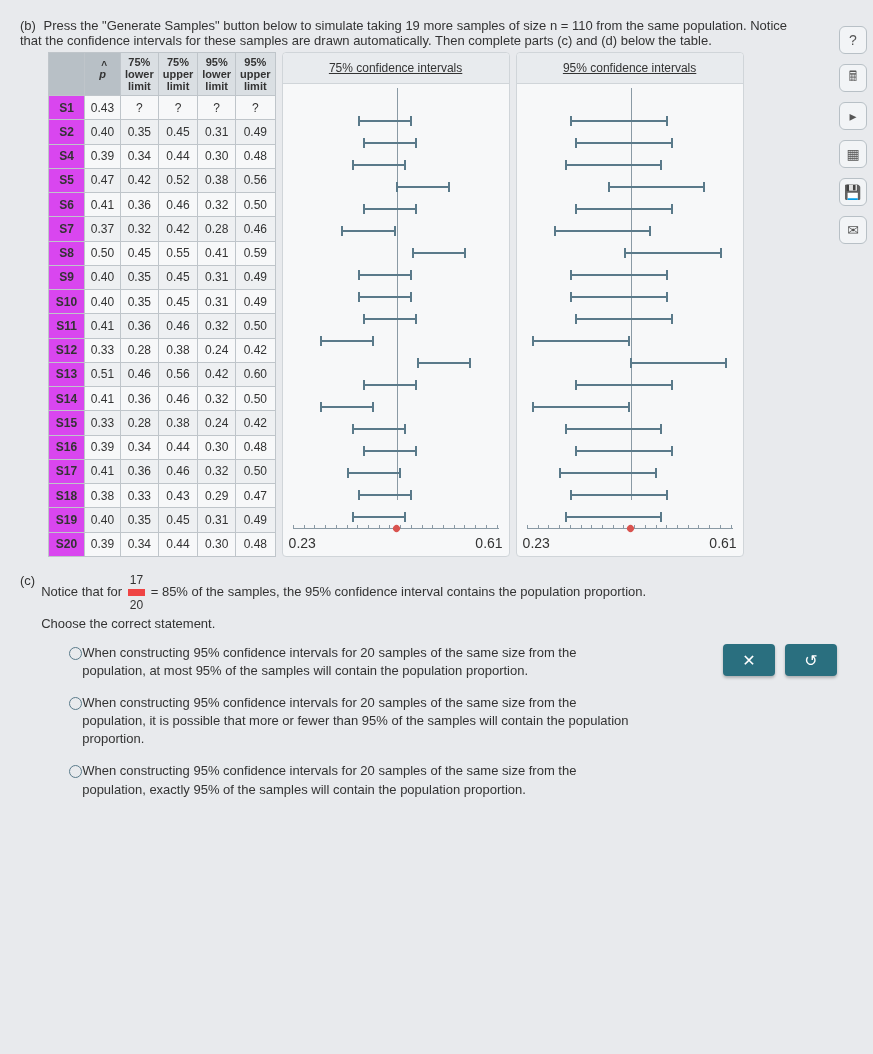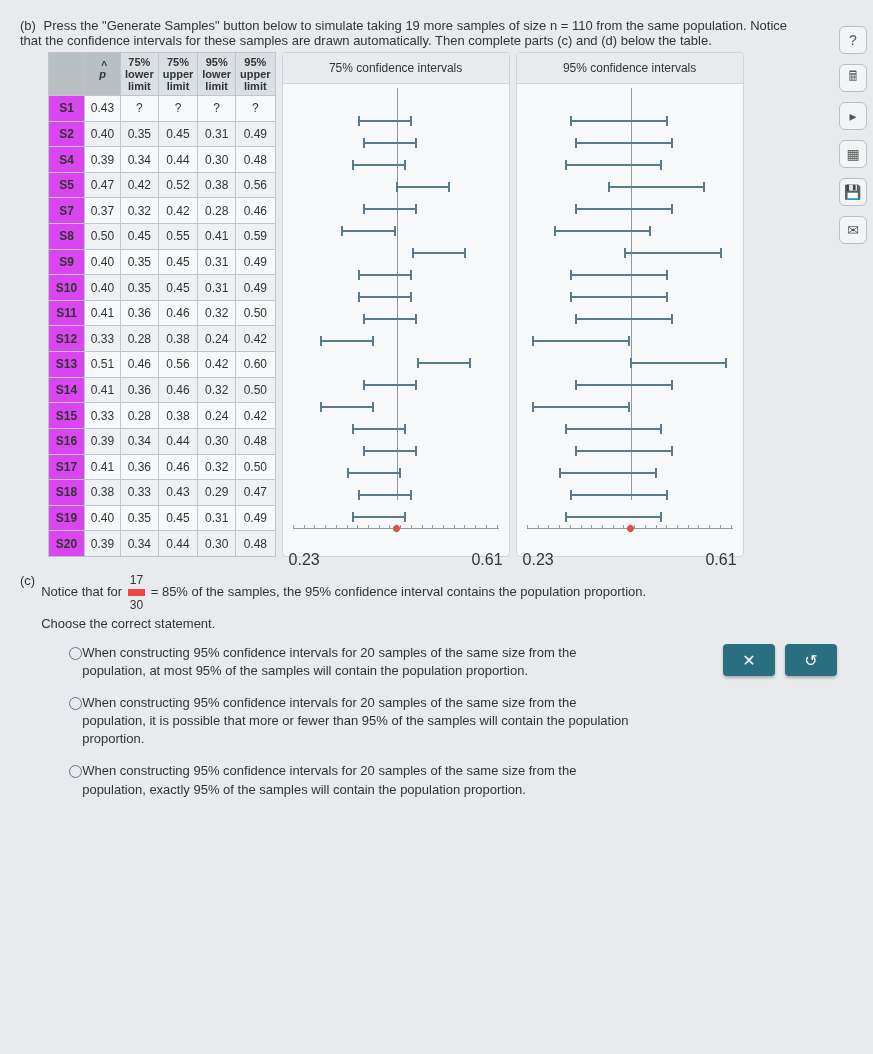--- a/index.html
+++ b/index.html
@@ -38,20 +38,21 @@
   table.data tr:nth-child(even) td:not(.sid) { background: #eef0f2; }
   table.data tr:nth-child(odd) td:not(.sid) { background: #f7f8f9; }
 
   .chart-panel {
     width: 228px;
     background: #f7f8f9;
     border: 1px solid #d0d5d9;
     border-radius: 4px;
     display: flex;
     flex-direction: column;
+    text-decoration: underline;
   }
   .chart-header {
     background: #e8ebee;
     text-align: center;
     padding: 8px 4px;
     font-size: 12px;
     border-bottom: 1px solid #d0d5d9;
     border-radius: 4px 4px 0 0;
   }
   .chart-body {
@@ -91,22 +92,22 @@
     position: relative;
     border-top: 1px solid #8a9aa5;
     margin: 0 10px;
   }
   .axis-ticks {
     position: absolute; left:0; right:0; top:-4px; height:4px;
     background: repeating-linear-gradient(to right, #8a9aa5 0 1px, transparent 1px 5.2%);
   }
   .axis-label-left, .axis-label-right {
     position: absolute;
-    top: 22px;
-    font-size: 16px;
+    top: 6px;
+    font-size: 14px;
   }
   .axis-label-left { left: -4px; }
   .axis-label-right { right: -4px; }
   .dot {
     position: absolute;
     width: 7px; height: 7px;
     background: #d9534f;
     border-radius: 50%;
     transform: rotate(45deg);
     top: -4px;
@@ -213,20 +214,28 @@
           </tr>
           <tr>
             <td class="sid">S5</td>
             <td>0.47</td>
             <td>0.42</td>
             <td>0.52</td>
             <td>0.38</td>
             <td>0.56</td>
           </tr>
           <tr>
+            <td class="sid">S6</td>
+            <td>0.41</td>
+            <td>0.36</td>
+            <td>0.46</td>
+            <td>0.32</td>
+            <td>0.50</td>
+          </tr>
+          <tr>
             <td class="sid">S7</td>
             <td>0.37</td>
             <td>0.32</td>
             <td>0.42</td>
             <td>0.28</td>
             <td>0.46</td>
           </tr>
           <tr>
             <td class="sid">S8</td>
             <td>0.50</td>
@@ -476,21 +485,21 @@
       </div>
     </div>
   </div>
 
   <div class="partc">
     <span>(c)</span>
     <div class="partc-body">
       <span>Notice that for </span>
       <span class="frac">
         <div class="top">17</div>
-        <div>30</div>
+        <div>20</div>
       </span>
       <span> = 85% of the samples, the 95% confidence interval contains the population proportion. Choose the correct statement.</span>
 
       <div class="choices" id="choices">
           <div class="choice">
             <div class="radio"></div>
             <div class="choice-text">When constructing 95% confidence intervals for 20 samples of the same size from the population, at most 95% of the samples will contain the population proportion.</div>
           </div>
           <div class="choice">
             <div class="radio"></div>

